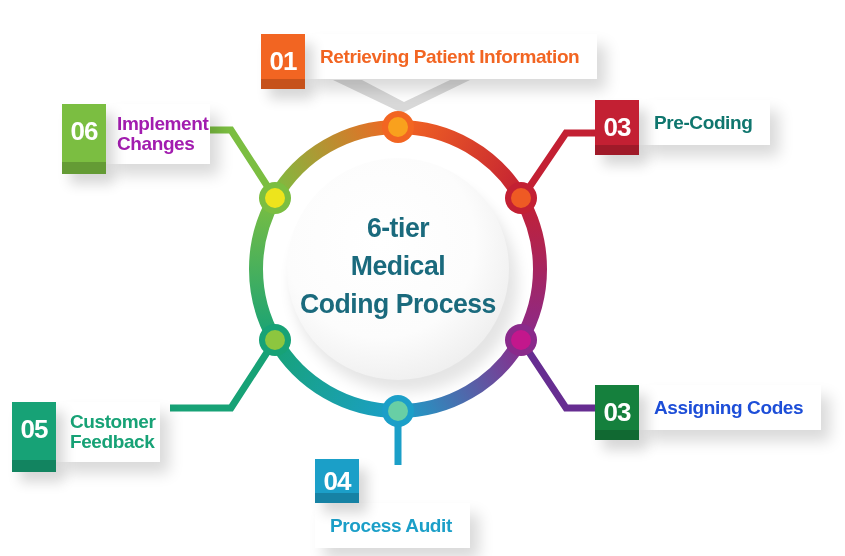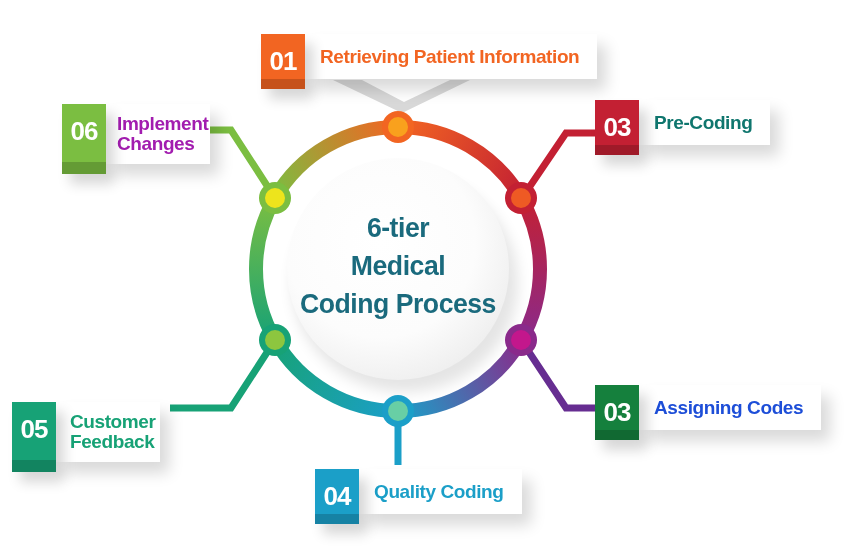--- a/index.html
+++ b/index.html
@@ -64,21 +64,21 @@
   .card.tall .num::after { height: 12px; }
   .card.tall .body {
     height: 60px;
     white-space: normal;
   }
   .card.tall .label { line-height: 20px; }
 
   .card-01 { left: 247px; top: 34px; padding-left: 14px; }
   .card-02 { left: 595px; top: 100px; }
   .card-03 { left: 595px; top: 385px; }
-  .card-04 { left: 315px; top: 469px; }
+  .card-04 { left: 315px; top: 459px; flex-direction: column; }
   .card-05 { left: 12px;  top: 402px; }
   .card-05 .body { width: 104px; padding: 0 0 0 14px; box-sizing: border-box; }
   .card-06 { left: 46px;  top: 104px; margin-left: 16px; }
   .card-06 .body { width: 104px; padding: 0 0 0 11px; box-sizing: border-box; }
 
   
   .center-title {
     position: absolute;
     left: 258px;
     top: 209px;
@@ -201,21 +201,21 @@
   <div class="card card-03">
     <div class="num" style="background: #15803d;">03</div>
     <div class="body">
       <span class="label" style="color: #1d4ed8;">Assigning Codes</span>
     </div>
   </div>
 
   <div class="card card-04">
     <div class="num" style="background: rgb(27, 159, 200);">04</div>
     <div class="body">
-      <span class="label" style="color: rgb(27, 159, 200);">Quality Coding</span>
+      <span class="label" style="color: rgb(27, 159, 200);">Process Audit</span>
     </div>
   </div>
 
   <div class="card card-05 tall">
     <div class="num" style="background: rgb(23, 162, 118);">05</div>
     <div class="body">
       <span class="label" style="color: rgb(23, 162, 118);">Customer Feedback</span>
     </div>
   </div>
 

